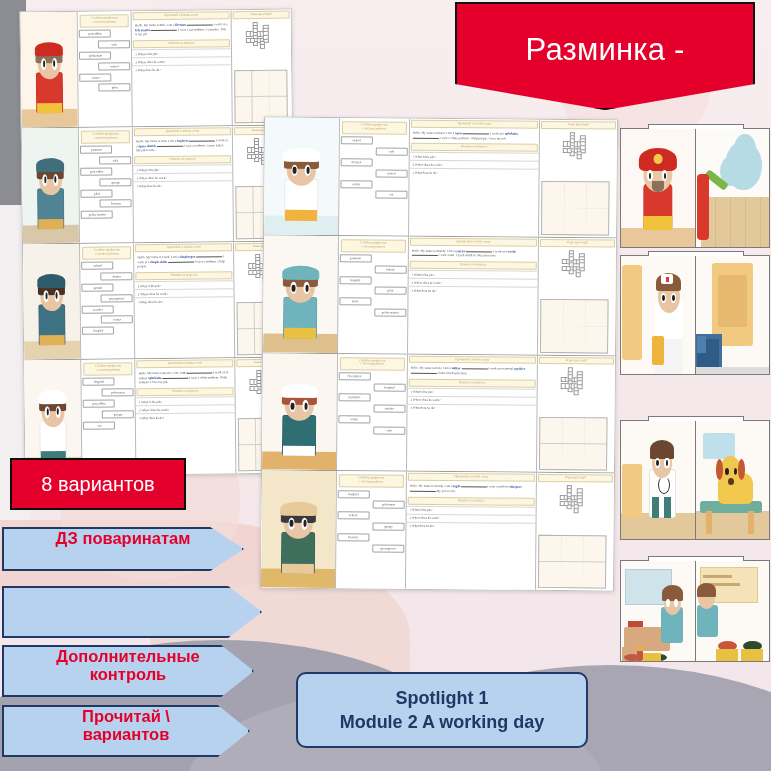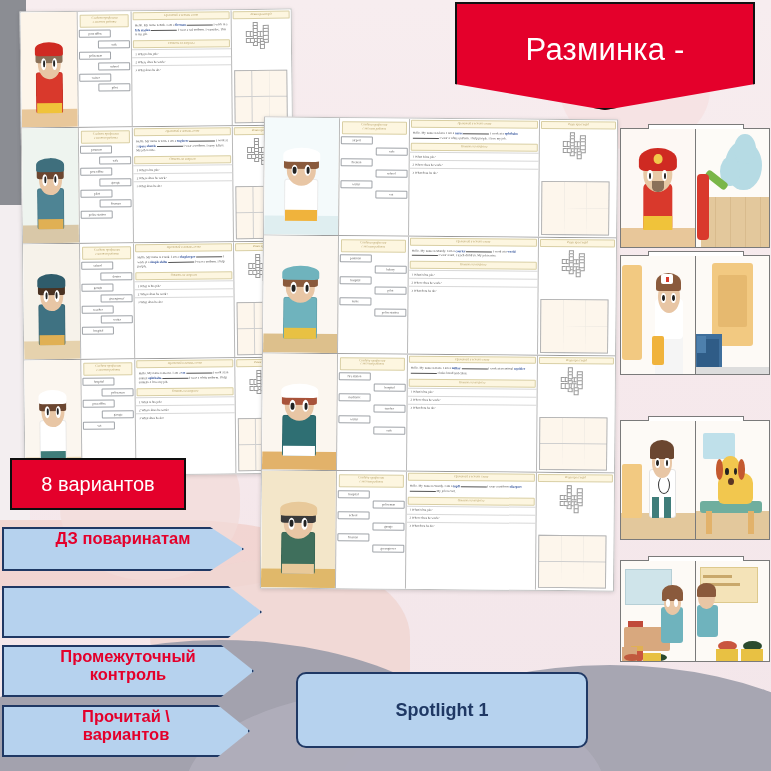--- a/index.html
+++ b/index.html
@@ -894,30 +894,31 @@
 
   <div class="chev c1">
     <span>ДЗ поваринатам</span>
   </div>
   <div class="chev c2">
     <span class="ml">
       </span>
   </div>
   <div class="chev c3">
     <span class="ml">
-        <div>Промежуточный</div>
+        <div>Дополнительные</div>
         <div>контроль</div>
       </span>
   </div>
   <div class="chev c4">
     <span class="ml">
         <div>Прочитай \</div>
         <div>вариантов</div>
       </span>
   </div>
 
   <div id="module-box">
     <div>
       <div>Spotlight 1</div>
+      <div>Module 2 A working day</div>
     </div>
   </div>
 
 </div>
 
 </body></html>

